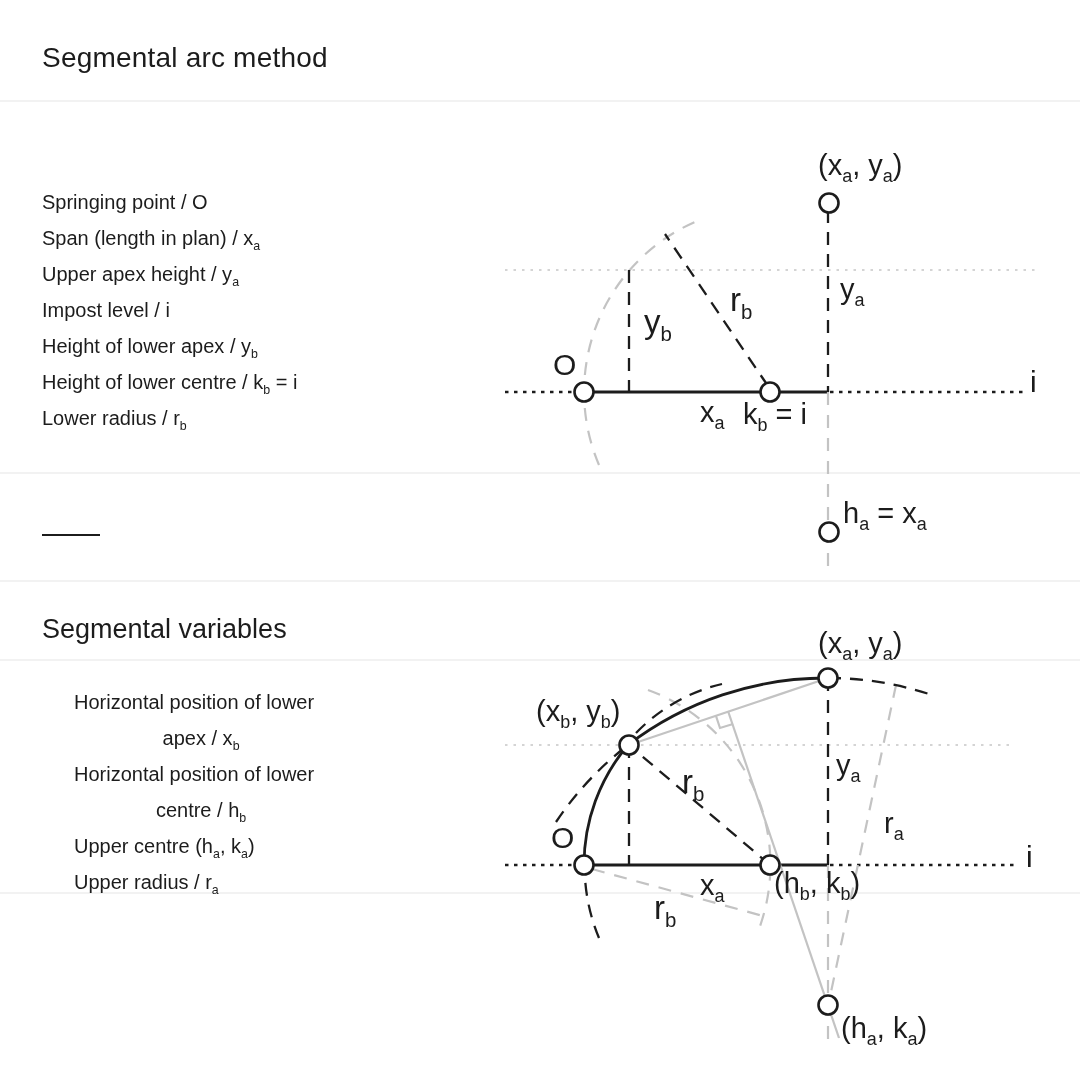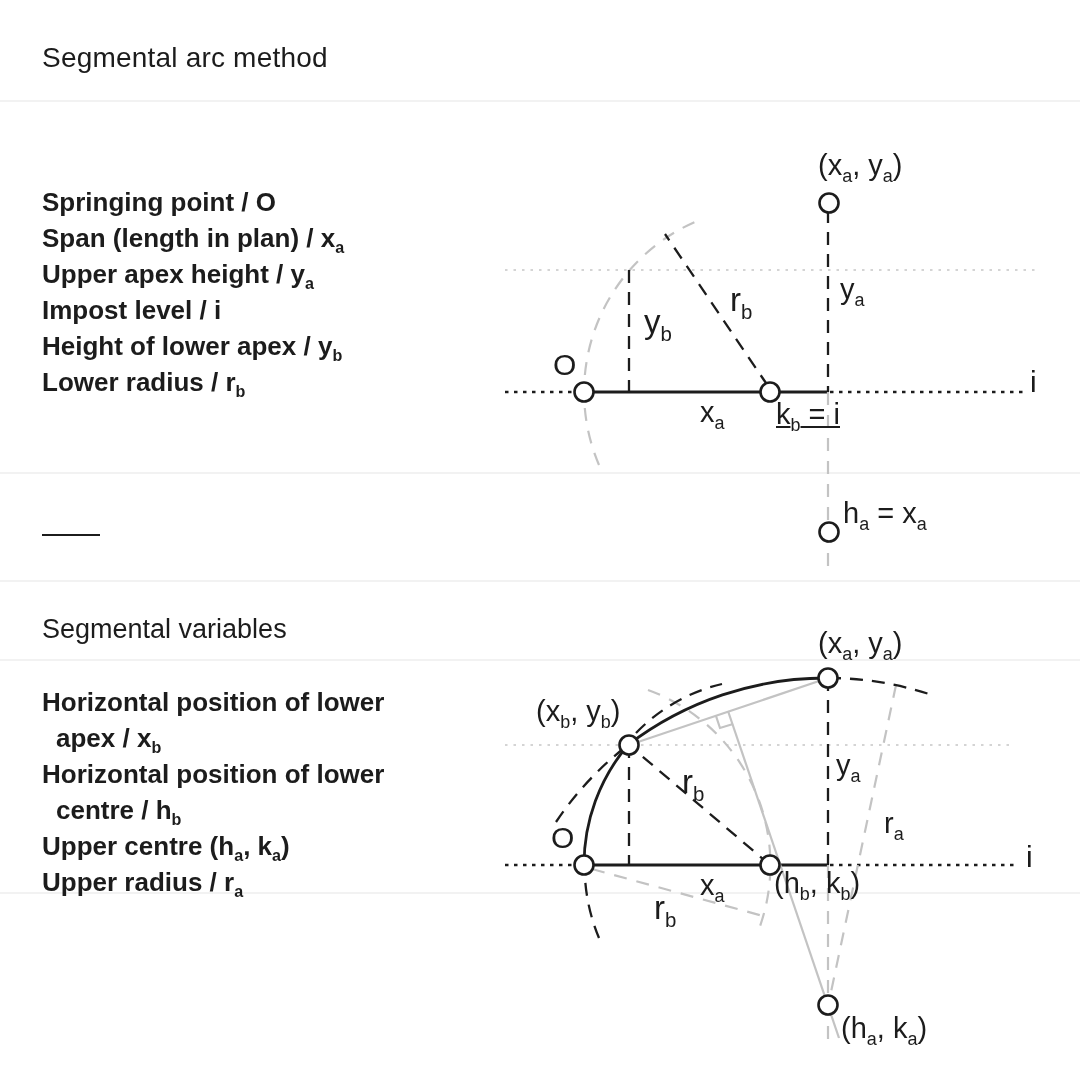--- a/index.html
+++ b/index.html
@@ -8,25 +8,25 @@
   html,body{margin:0;padding:0;background:var(--paper);}
   body{width:1080px;height:1070px;overflow:hidden;position:relative;
        font-family:"Liberation Sans","DejaVu Sans",sans-serif;color:var(--ink);}
   .stage{position:absolute;left:0;top:0;width:1080px;height:760px;}
   svg.geom{position:absolute;left:0;top:0;}
   
   .title{position:absolute;left:42px;top:42px;font-size:28px;letter-spacing:.2px;}
   .heading{position:absolute;left:42px;font-size:27px;}
   .h-fixed{top:112px;}
   .h-dep{top:614px;}
-  .tlist{position:absolute;left:42px;font-size:26px;line-height:36px;white-space:nowrap;font-weight:bold;}
+  .tlist{position:absolute;left:42px;font-size:20px;line-height:36px;white-space:nowrap;}
   .l-fixed{top:184px;}
-  .l-dep{top:684px;}
+  .l-dep{top:684px;margin-left:32px;}
   .tlist .line{height:36px;}
-  .tlist .line.indent{padding-left:14px;}
+  .tlist .line.indent{padding-left:14px;text-align:center;}
   .divider{position:absolute;left:42px;top:534px;width:58px;height:0;
            border-top:2.5px solid var(--ink);}
   sub{font-size:.62em;line-height:0;}
   
   .dlabel{position:absolute;font-size:29px;line-height:1.08;white-space:nowrap;}
   .dlabel.big{font-size:33px;}
   .dlabel.sym{font-size:30px;}
   
   .s-bk{stroke:var(--ink);stroke-width:2.8;fill:none;}
   .d-bk{stroke:var(--ink);stroke-width:2.3;fill:none;stroke-dasharray:13 9;}
@@ -102,40 +102,41 @@
     </g>
   </svg>
 
   <div class="title">Segmental arc method</div>
   <div class="tlist l-fixed">
       <div class="line">Springing point / O</div>
       <div class="line">Span (length in plan) / x<sub>a</sub></div>
       <div class="line">Upper apex height / y<sub>a</sub></div>
       <div class="line">Impost level / i</div>
       <div class="line">Height of lower apex /  y<sub>b</sub></div>
+      <div class="line">Height of lower centre / k<sub>b</sub> = i</div>
       <div class="line">Lower radius / r<sub>b</sub></div>
     </div>
   <div class="divider"></div>
   <div class="heading h-dep">Segmental variables</div>
   <div class="tlist l-dep">
       <div class="line">Horizontal position of lower</div>
       <div class="line indent">apex / x<sub>b</sub></div>
       <div class="line">Horizontal position of lower</div>
       <div class="line indent">centre / h<sub>b</sub></div>
       <div class="line">Upper centre (h<sub>a</sub>, k<sub>a</sub>)</div>
       <div class="line">Upper radius / r<sub>a</sub></div>
     </div>
 
   <div class="dlabel" style="left:818px;top:150px;">(x<sub>a</sub>, y<sub>a</sub>)</div>
   <div class="dlabel" style="left:840px;top:274px;">y<sub>a</sub></div>
   <div class="dlabel big" style="left:730px;top:282px;">r<sub>b</sub></div>
   <div class="dlabel big" style="left:644px;top:304px;text-align:right;">y<sub>b</sub></div>
   <div class="dlabel sym" style="left:553px;top:349px;">O</div>
   <div class="dlabel" style="left:700px;top:397px;">x<sub>a</sub></div>
-  <div class="dlabel" style="left:776px;top:399px;text-decoration:underline;">k<sub>b</sub> = i</div>
+  <div class="dlabel" style="left:743px;top:399px;">k<sub>b</sub> = i</div>
   <div class="dlabel sym" style="left:1030px;top:366px;">i</div>
   <div class="dlabel" style="left:843px;top:498px;">h<sub>a</sub> = x<sub>a</sub></div>
 
   <div class="dlabel" style="left:818px;top:628px;">(x<sub>a</sub>, y<sub>a</sub>)</div>
   <div class="dlabel" style="left:536px;top:696px;">(x<sub>b</sub>, y<sub>b</sub>)</div>
   <div class="dlabel sym" style="left:551px;top:822px;">O</div>
   <div class="dlabel big" style="left:682px;top:764px;">r<sub>b</sub></div>
   <div class="dlabel" style="left:836px;top:750px;">y<sub>a</sub></div>
   <div class="dlabel" style="left:884px;top:808px;">r<sub>a</sub></div>
   <div class="dlabel" style="left:700px;top:870px;">x<sub>a</sub></div>

